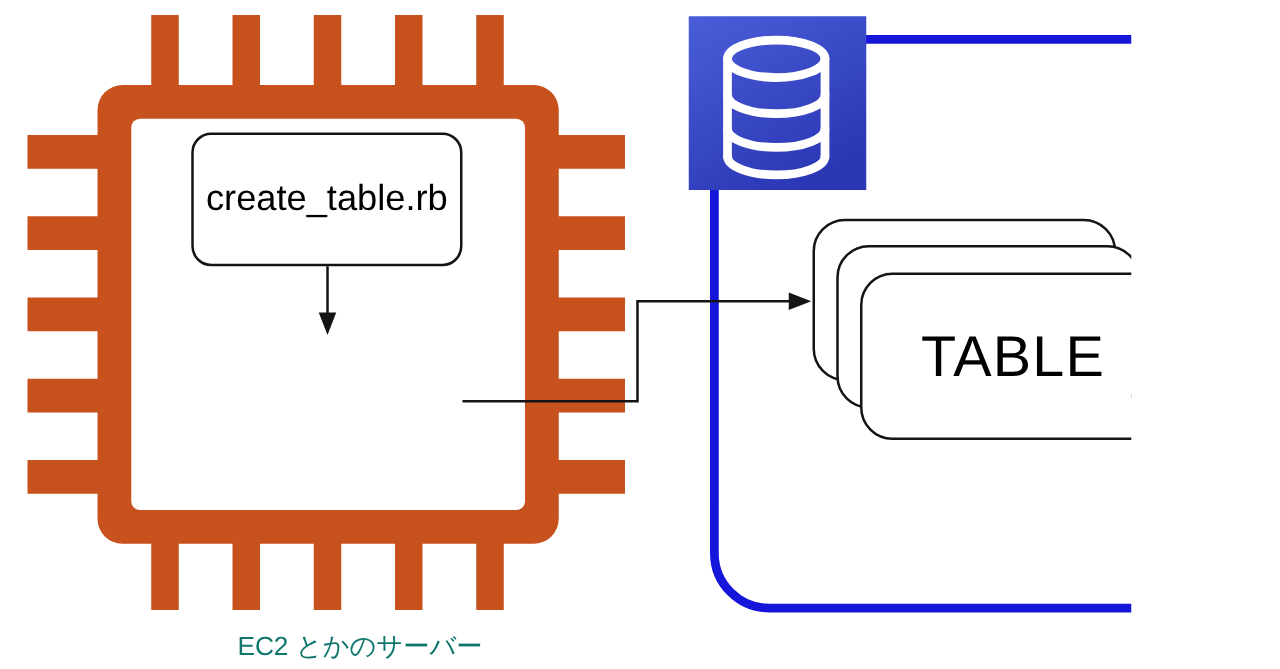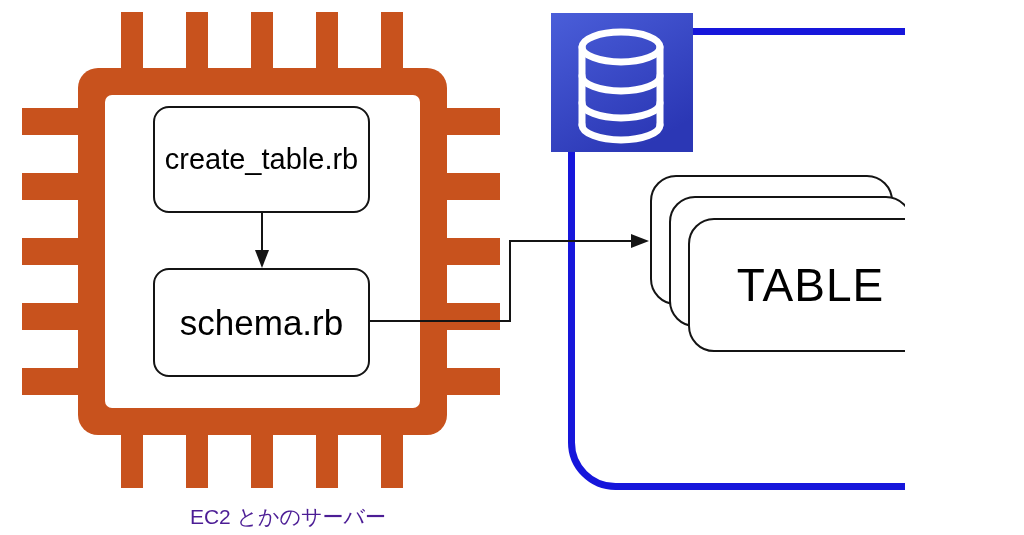--- a/index.html
+++ b/index.html
@@ -61,21 +61,21 @@
     left: 688px; top: 218px; width: 245px; height: 134px;
     display: flex; align-items: center; justify-content: center;
     font-size: 46px; color: #000000; letter-spacing: 1px;
   }
   .caption {
     position: absolute;
     top: 503px;
     width: 320px;
     text-align: center;
     font-size: 21px;
-    color: #4c1d95;
+    color: #0f766e;
     white-space: nowrap;
   }
   .caption-server   { left: 128px; }
   .caption-database { left: 638px; }
 </style>
 </head>
 <body>
 
 <div class="canvas">
 
@@ -141,23 +141,20 @@
     <g>
       <path d="M 370 321 L 510 321 L 510 241 L 633 241" fill="none" stroke="#141414" stroke-width="2"></path>
       <polygon points="649,241 631,234 631,248" fill="#141414"></polygon>
     </g>
   </svg>
 
   <div class="node node-create-table">
     <span>create_table.rb</span>
   </div>
 
-  <div class="node node-schema">
-    <span>schema.rb</span>
-  </div>
 
   <div class="table-card table-card-back"></div>
   <div class="table-card table-card-middle"></div>
   <div class="table-card table-card-front">
     <span>TABLE</span>
   </div>
 
   <div class="caption caption-server">EC2 とかのサーバー</div>
 
 

